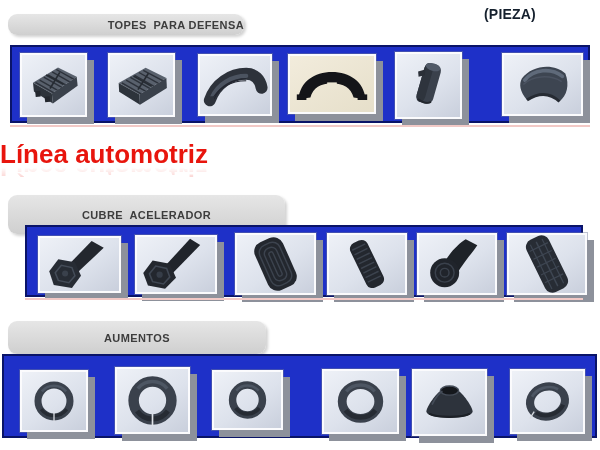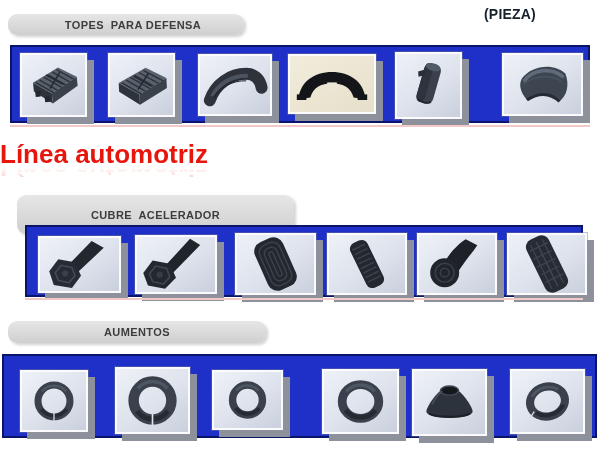--- a/index.html
+++ b/index.html
@@ -17,21 +17,21 @@
     position:absolute;
     background:linear-gradient(to bottom,#e6e6e6,#cfcfcf);
     border-radius:9px;
     box-shadow:2px 2px 3px rgba(0,0,0,.18);
     display:flex;align-items:center;
   }
   .pill-label{
     font-size:11px;font-weight:bold;color:#3d3d3d;
     letter-spacing:.4px;white-space:pre;width:100%;
   }
-  .pill-left .pill-label{text-align:center;padding-left:14px;}
+  .pill-left .pill-label{text-align:right;padding-left:14px;}
   .pill-center .pill-label{text-align:center;}
   
   .band{
     position:absolute;
     background:#1e30c8;
     border:2px solid #0a1468;
     box-sizing:border-box;
   }
   .pink-line{position:absolute;height:2px;background:#f2c9c6;}
   
@@ -146,21 +146,21 @@
     </svg>
   </div>
 </div>
 <div class="pink-line" style="left:10px;top:125px;width:580px;"></div>
 
 <div class="tagline-wrap">
   <div class="tagline">Línea automotriz</div>
   <div class="tagline-reflection">Línea automotriz</div>
 </div>
 
-<div class="pill pill-center" style="left:17px;top:195px;width:277px;height:39px;">
+<div class="pill pill-center" style="left:8px;top:195px;width:277px;height:39px;">
   <div class="pill-label">CUBRE  ACELERADOR</div>
 </div>
 
 <div class="band" style="left:25px;top:225px;width:558px;height:72px;">
 
   <div class="ph" style="left:11px;top:9px;width:79px;height:53px;">
     <svg viewBox="0 0 100 70" preserveAspectRatio="xMidYMid meet">
       <polygon points="66,4 82,13 48,45 34,37" fill="#23272e"></polygon>
       <polygon points="10,44 22,28 44,32 52,50 40,66 16,62" fill="#272c34"></polygon>
       <polygon points="18,46 26,36 40,39 44,50 36,59 22,56" fill="none" stroke="#444c58" stroke-width="2"></polygon>
@@ -224,21 +224,21 @@
         <line x1="36" y1="26" x2="64" y2="26" stroke="#3e4652" stroke-width="1.6"></line>
         <line x1="36" y1="38" x2="64" y2="38" stroke="#3e4652" stroke-width="1.6"></line>
         <line x1="36" y1="50" x2="64" y2="50" stroke="#3e4652" stroke-width="1.6"></line>
         <line x1="36" y1="62" x2="64" y2="62" stroke="#3e4652" stroke-width="1.6"></line>
       </g>
     </svg>
   </div>
 </div>
 <div class="pink-line" style="left:25px;top:298px;width:558px;"></div>
 
-<div class="pill pill-center" style="left:8px;top:321px;width:258px;height:22px;">
+<div class="pill pill-center" style="left:8px;top:321px;width:258px;height:33px;">
   <div class="pill-label">AUMENTOS</div>
 </div>
 
 <div class="band" style="left:2px;top:354px;width:595px;height:84px;">
 
   <div class="ph" style="left:16px;top:14px;width:64px;height:58px;">
     <svg viewBox="0 0 100 90" preserveAspectRatio="xMidYMid meet">
       <circle cx="50" cy="45" r="25" fill="none" stroke="#3a414c" stroke-width="11"></circle>
       <path d="M30,58 a25,25 0 0 0 40,0" fill="none" stroke="#262b33" stroke-width="5"></path>
       <path d="M31,30 a25,25 0 0 1 38,0" fill="none" stroke="#4d5663" stroke-width="4"></path>

